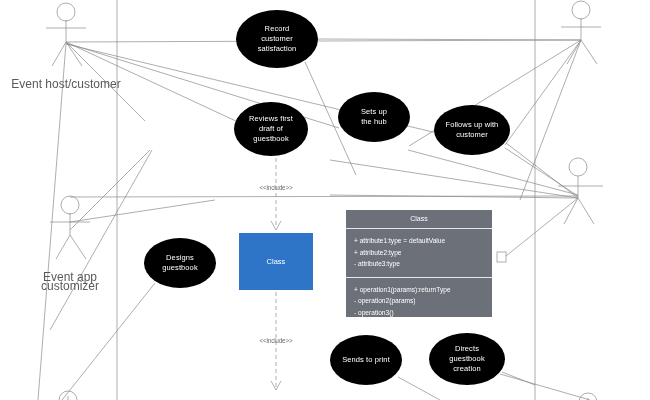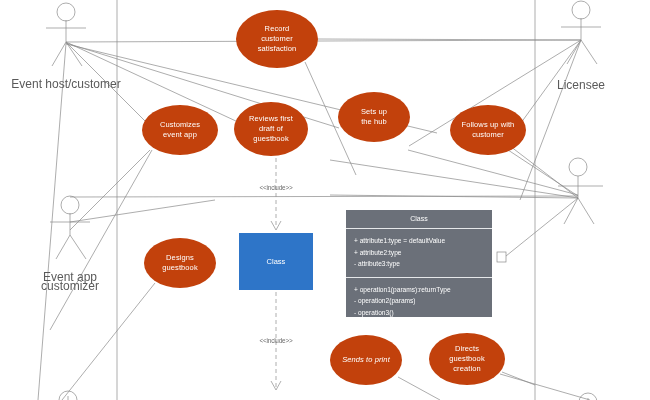--- a/index.html
+++ b/index.html
@@ -17,21 +17,21 @@
   }
   #lines {
     position: absolute;
     left: 0;
     top: 0;
     width: 650px;
     height: 400px;
   }
   .usecase {
     position: absolute;
-    background: #c2410c;
+    background: #000000;
     border-radius: 50%;
     color: #ffffff;
     font-size: 7.5px;
     line-height: 10px;
     display: flex;
     align-items: center;
     justify-content: center;
     text-align: center;
     letter-spacing: 0.1px;
   }
@@ -168,41 +168,38 @@
     <g stroke="#9a9a9a" stroke-width="0.8" fill="none">
       <polyline points="271,221 276,230 281,221"></polyline>
       <polyline points="271,381 276,390 281,381"></polyline>
     </g>
   </svg>
 
   <div class="usecase" style="left:236px;top:10px;width:82px;height:58px;">
     <span>Record<br>customer<br>satisfaction</span>
   </div>
 
-  <div class="usecase" style="left:142px;top:105px;width:76px;height:50px;">
-    <span>Customizes<br>event app</span>
-  </div>
 
   <div class="usecase" style="left:234px;top:102px;width:74px;height:54px;">
     <span>Reviews first<br>draft of<br>guestbook</span>
   </div>
 
   <div class="usecase" style="left:338px;top:92px;width:72px;height:50px;">
     <span>Sets up<br>the hub</span>
   </div>
 
-  <div class="usecase" style="left:450px;top:105px;width:76px;height:50px;">
+  <div class="usecase" style="left:434px;top:105px;width:76px;height:50px;">
     <span>Follows up with<br>customer</span>
   </div>
 
   <div class="usecase" style="left:144px;top:238px;width:72px;height:50px;">
     <span>Designs<br>guestbook</span>
   </div>
 
-  <div class="usecase" style="left:330px;top:335px;width:72px;height:50px;font-style:italic;">
+  <div class="usecase" style="left:330px;top:335px;width:72px;height:50px;">
     <span>Sends to print</span>
   </div>
 
   <div class="usecase" style="left:429px;top:333px;width:76px;height:52px;">
     <span>Directs<br>guestbook<br>creation</span>
   </div>
 
   <div class="classbox-blue" style="left:239px;top:233px;width:74px;height:57px;">
     <span>Class</span>
   </div>
@@ -218,23 +215,20 @@
       <div class="cb-row">+ operation1(params):returnType</div>
       <div class="cb-row">- operation2(params)</div>
       <div class="cb-row">- operation3()</div>
     </div>
   </div>
 
   <div class="actor-label" style="left:6px;top:70px;width:120px;">
     <span>Event host/customer</span>
   </div>
 
-  <div class="actor-label" style="left:541px;top:71px;width:80px;">
-    <span>Licensee</span>
-  </div>
 
   <div class="actor-label" style="left:30px;top:263px;width:80px;">
     <span>Event app<br>customizer</span>
   </div>
 
 
   <div class="inc-label" style="left:246px;top:184px;width:60px;">
     <span>&lt;&lt;include&gt;&gt;</span>
   </div>
 

